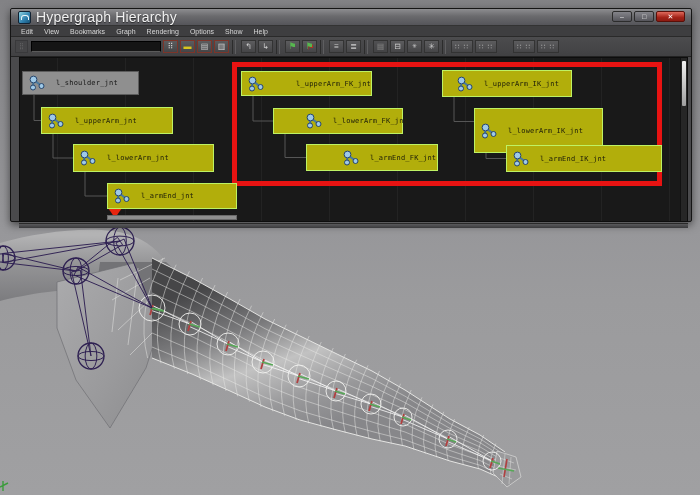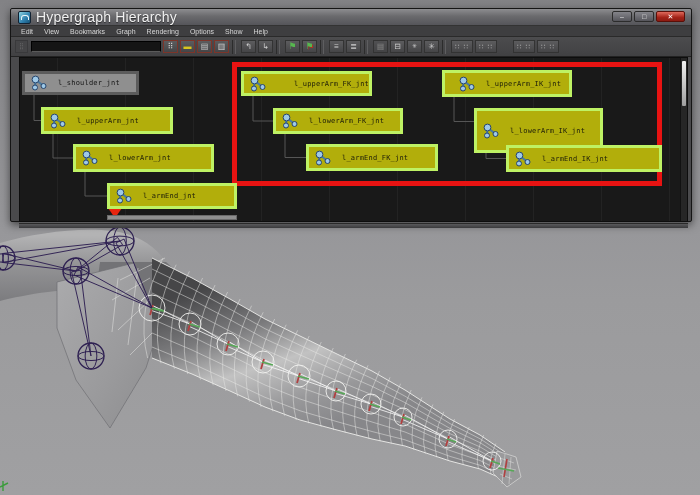--- a/index.html
+++ b/index.html
@@ -70,21 +70,21 @@
   .tb-sep{width:2px;height:14px;margin:0 3px;border-left:1px solid #2c2c2c;border-right:1px solid #5e5e60;}
   .tb-gap{width:14px;}
 
   .canvas{
     position:relative;margin:0 3px 0 8px;height:163px;background:#191919;overflow:hidden;
     border:1px solid #0d0d0d;box-sizing:content-box;
   }
   .gridline{position:absolute;top:0;bottom:0;width:1px;background:#232323;}
   #edges{position:absolute;left:0;top:0;}
   .hg-node{
-    position:absolute;background:#b2ae0b;border:3px solid #bef264;
+    position:absolute;background:#b2ae0b;border:1px solid #bef264;
     display:flex;align-items:center;box-sizing:border-box;
     font-family:"DejaVu Sans Mono",monospace;font-size:7px;color:#20200a;
   }
   .hg-node .nlabel{margin-left:11px;white-space:nowrap;letter-spacing:.2px;}
   .hg-node svg{margin-left:6px;flex:0 0 auto;}
   .hg-node.selected{background:#8f8f8f;border-color:#5c5c5c;color:#161616;}
   .annotation{position:absolute;border:5px solid #e81312;pointer-events:none;}
   .collapse-tri{
     position:absolute;width:0;height:0;
     border-left:7px solid transparent;border-right:7px solid transparent;border-top:10px solid #e8250f;
@@ -387,31 +387,31 @@
         <div class="hg-node" style="left: 221px; top: 13px; width: 131px; height: 25px; justify-content: space-between;">
           <svg width="16" height="16">
   <line x1="4.5" y1="4.5" x2="4" y2="12.5" stroke="#4a7aa0" stroke-width="2.2"></line>
   <line x1="4.5" y1="4.5" x2="12.5" y2="11" stroke="#4a7aa0" stroke-width="2.2"></line>
   <circle cx="4.5" cy="4.5" r="3.4" fill="#9ec9e8" stroke="#27456b"></circle>
   <circle cx="4" cy="12.5" r="2.5" fill="#9ec9e8" stroke="#27456b"></circle>
   <circle cx="12.5" cy="11" r="2.5" fill="#9ec9e8" stroke="#27456b"></circle>
           </svg>
           <span class="nlabel">l_upperArm_FK_jnt</span>
         </div>
-        <div class="hg-node" style="left: 253px; top: 50px; width: 130px; height: 26px;">
+        <div class="hg-node" style="left: 253px; top: 50px; width: 130px; height: 26px; padding-left: 26px;">
           <svg width="16" height="16">
   <line x1="4.5" y1="4.5" x2="4" y2="12.5" stroke="#4a7aa0" stroke-width="2.2"></line>
   <line x1="4.5" y1="4.5" x2="12.5" y2="11" stroke="#4a7aa0" stroke-width="2.2"></line>
   <circle cx="4.5" cy="4.5" r="3.4" fill="#9ec9e8" stroke="#27456b"></circle>
   <circle cx="4" cy="12.5" r="2.5" fill="#9ec9e8" stroke="#27456b"></circle>
   <circle cx="12.5" cy="11" r="2.5" fill="#9ec9e8" stroke="#27456b"></circle>
           </svg>
           <span class="nlabel">l_lowerArm_FK_jnt</span>
         </div>
-        <div class="hg-node" style="left: 286px; top: 86px; width: 132px; height: 27px;">
+        <div class="hg-node" style="left: 286px; top: 86px; width: 132px; height: 27px; padding-left: 30px;">
           <svg width="16" height="16">
   <line x1="4.5" y1="4.5" x2="4" y2="12.5" stroke="#4a7aa0" stroke-width="2.2"></line>
   <line x1="4.5" y1="4.5" x2="12.5" y2="11" stroke="#4a7aa0" stroke-width="2.2"></line>
   <circle cx="4.5" cy="4.5" r="3.4" fill="#9ec9e8" stroke="#27456b"></circle>
   <circle cx="4" cy="12.5" r="2.5" fill="#9ec9e8" stroke="#27456b"></circle>
   <circle cx="12.5" cy="11" r="2.5" fill="#9ec9e8" stroke="#27456b"></circle>
           </svg>
           <span class="nlabel">l_armEnd_FK_jnt</span>
         </div>
         <div class="hg-node" style="left: 422px; top: 12px; width: 130px; height: 27px; padding-left: 8px;">

